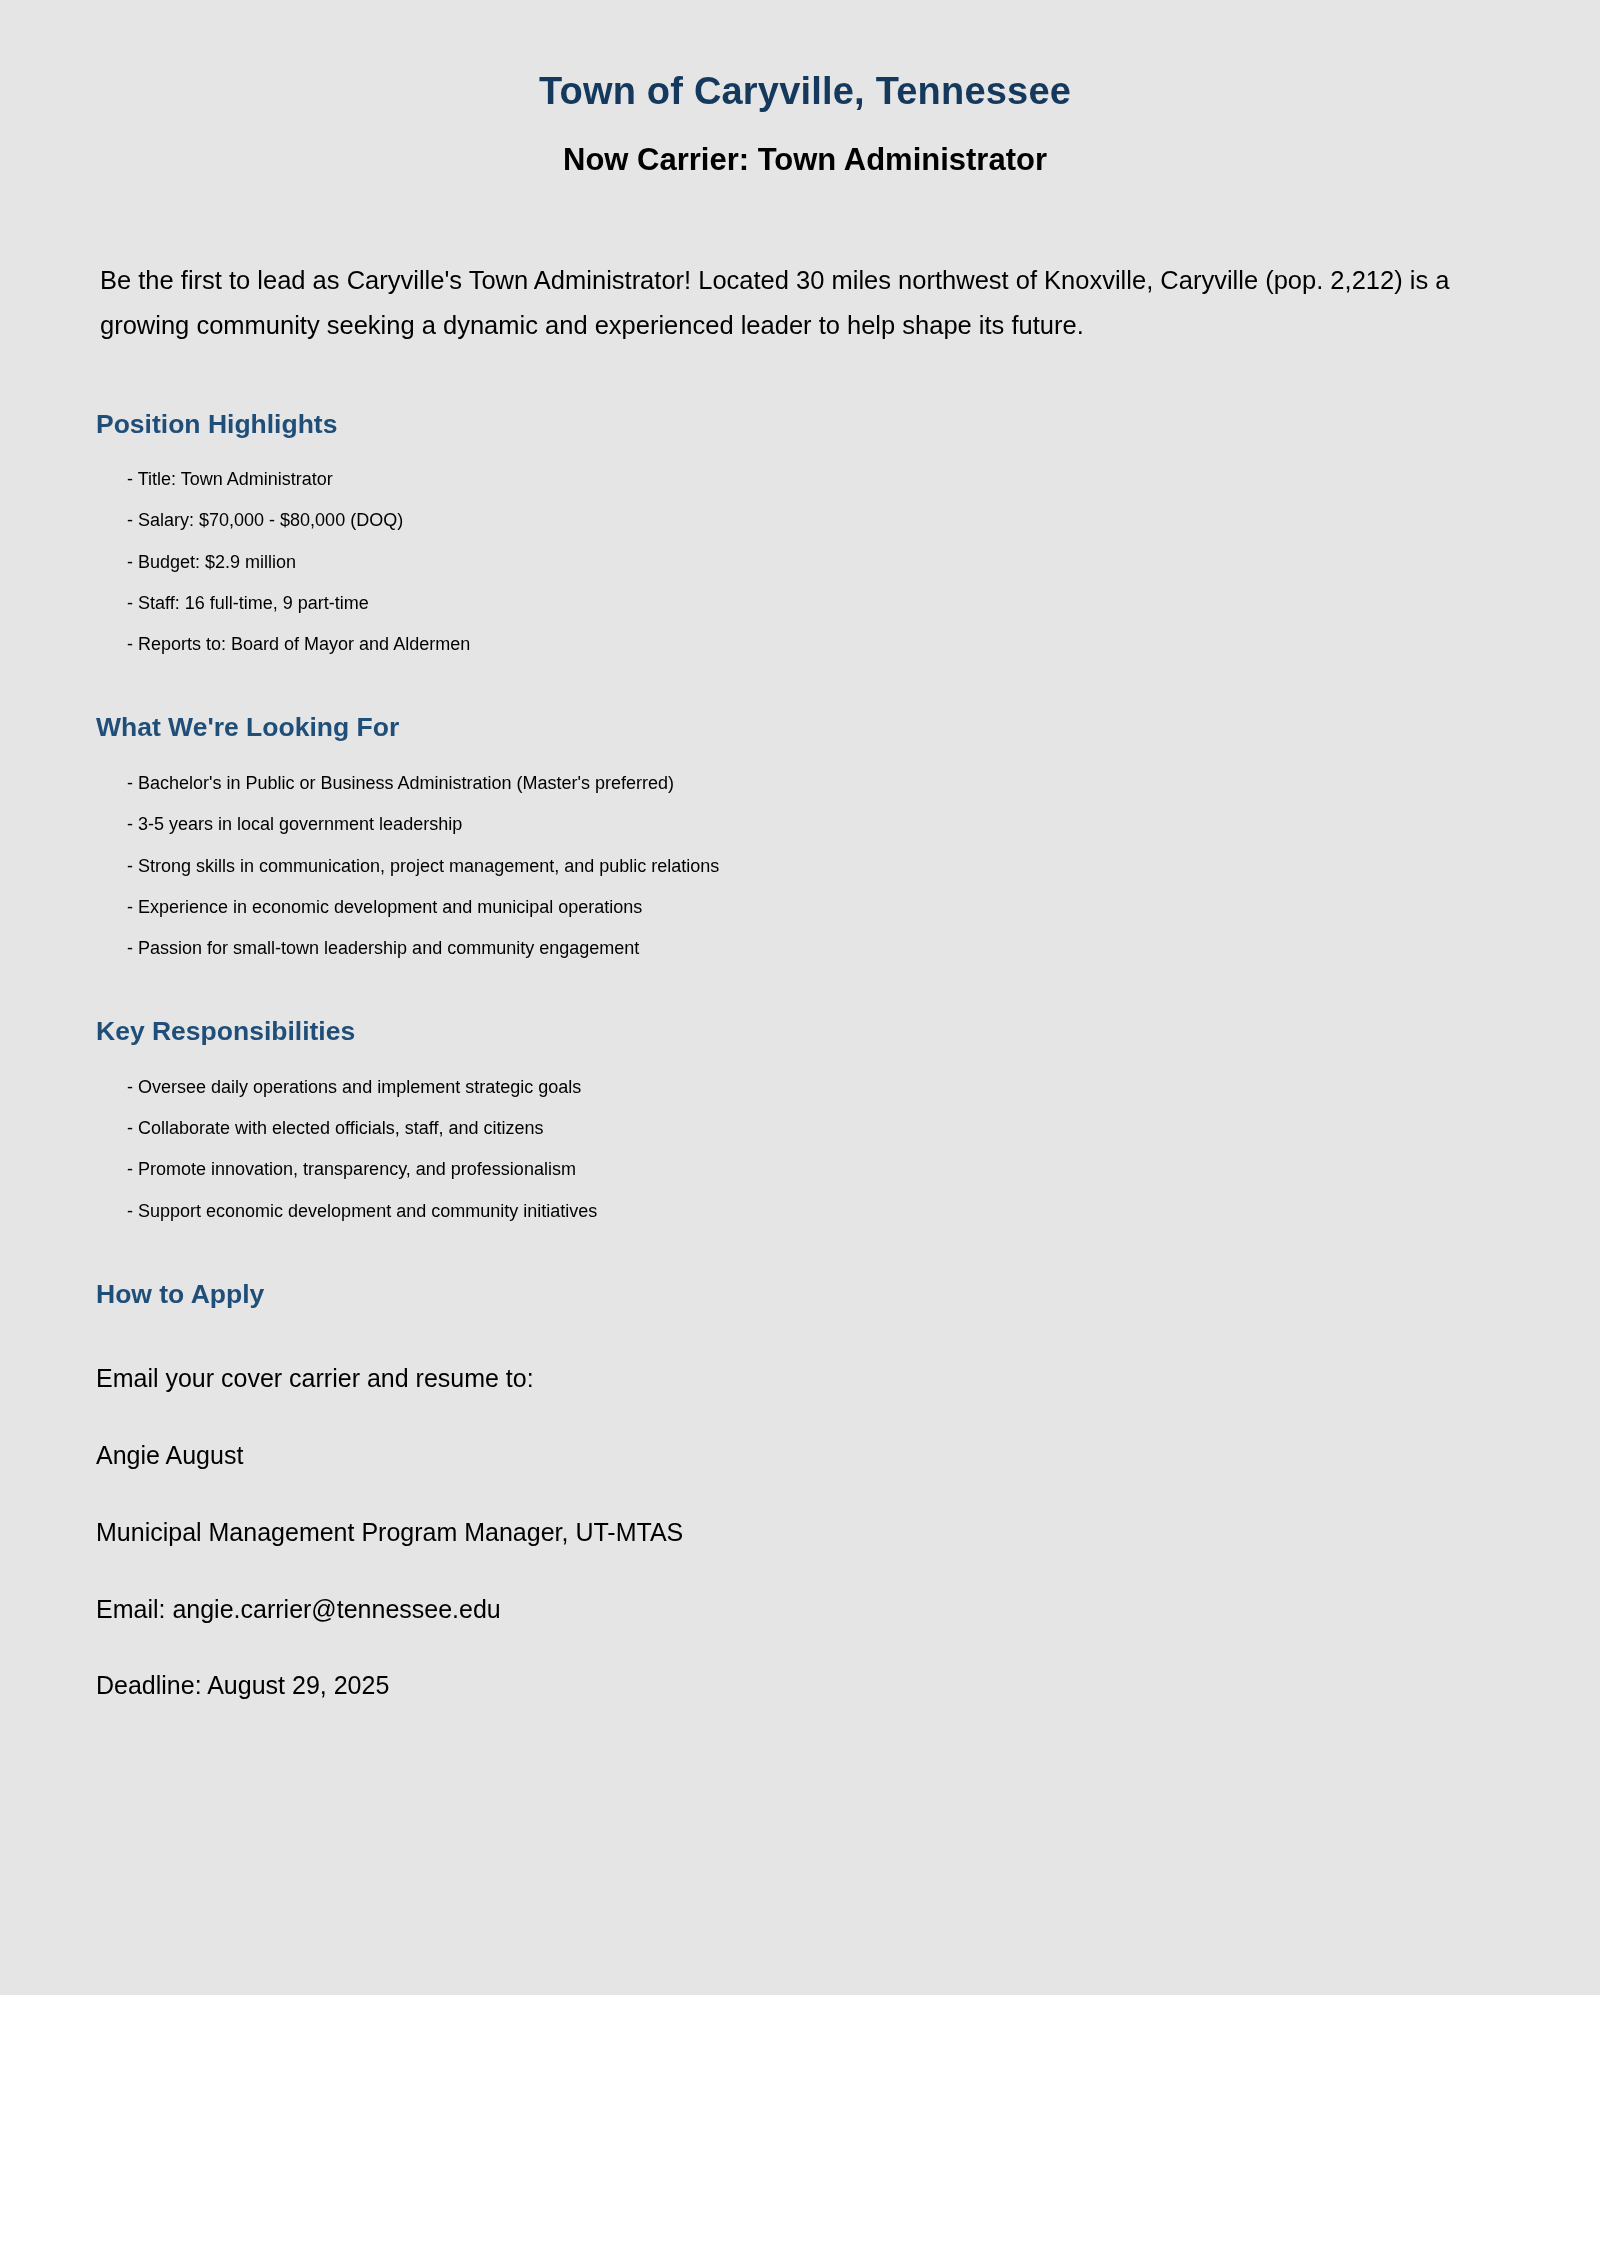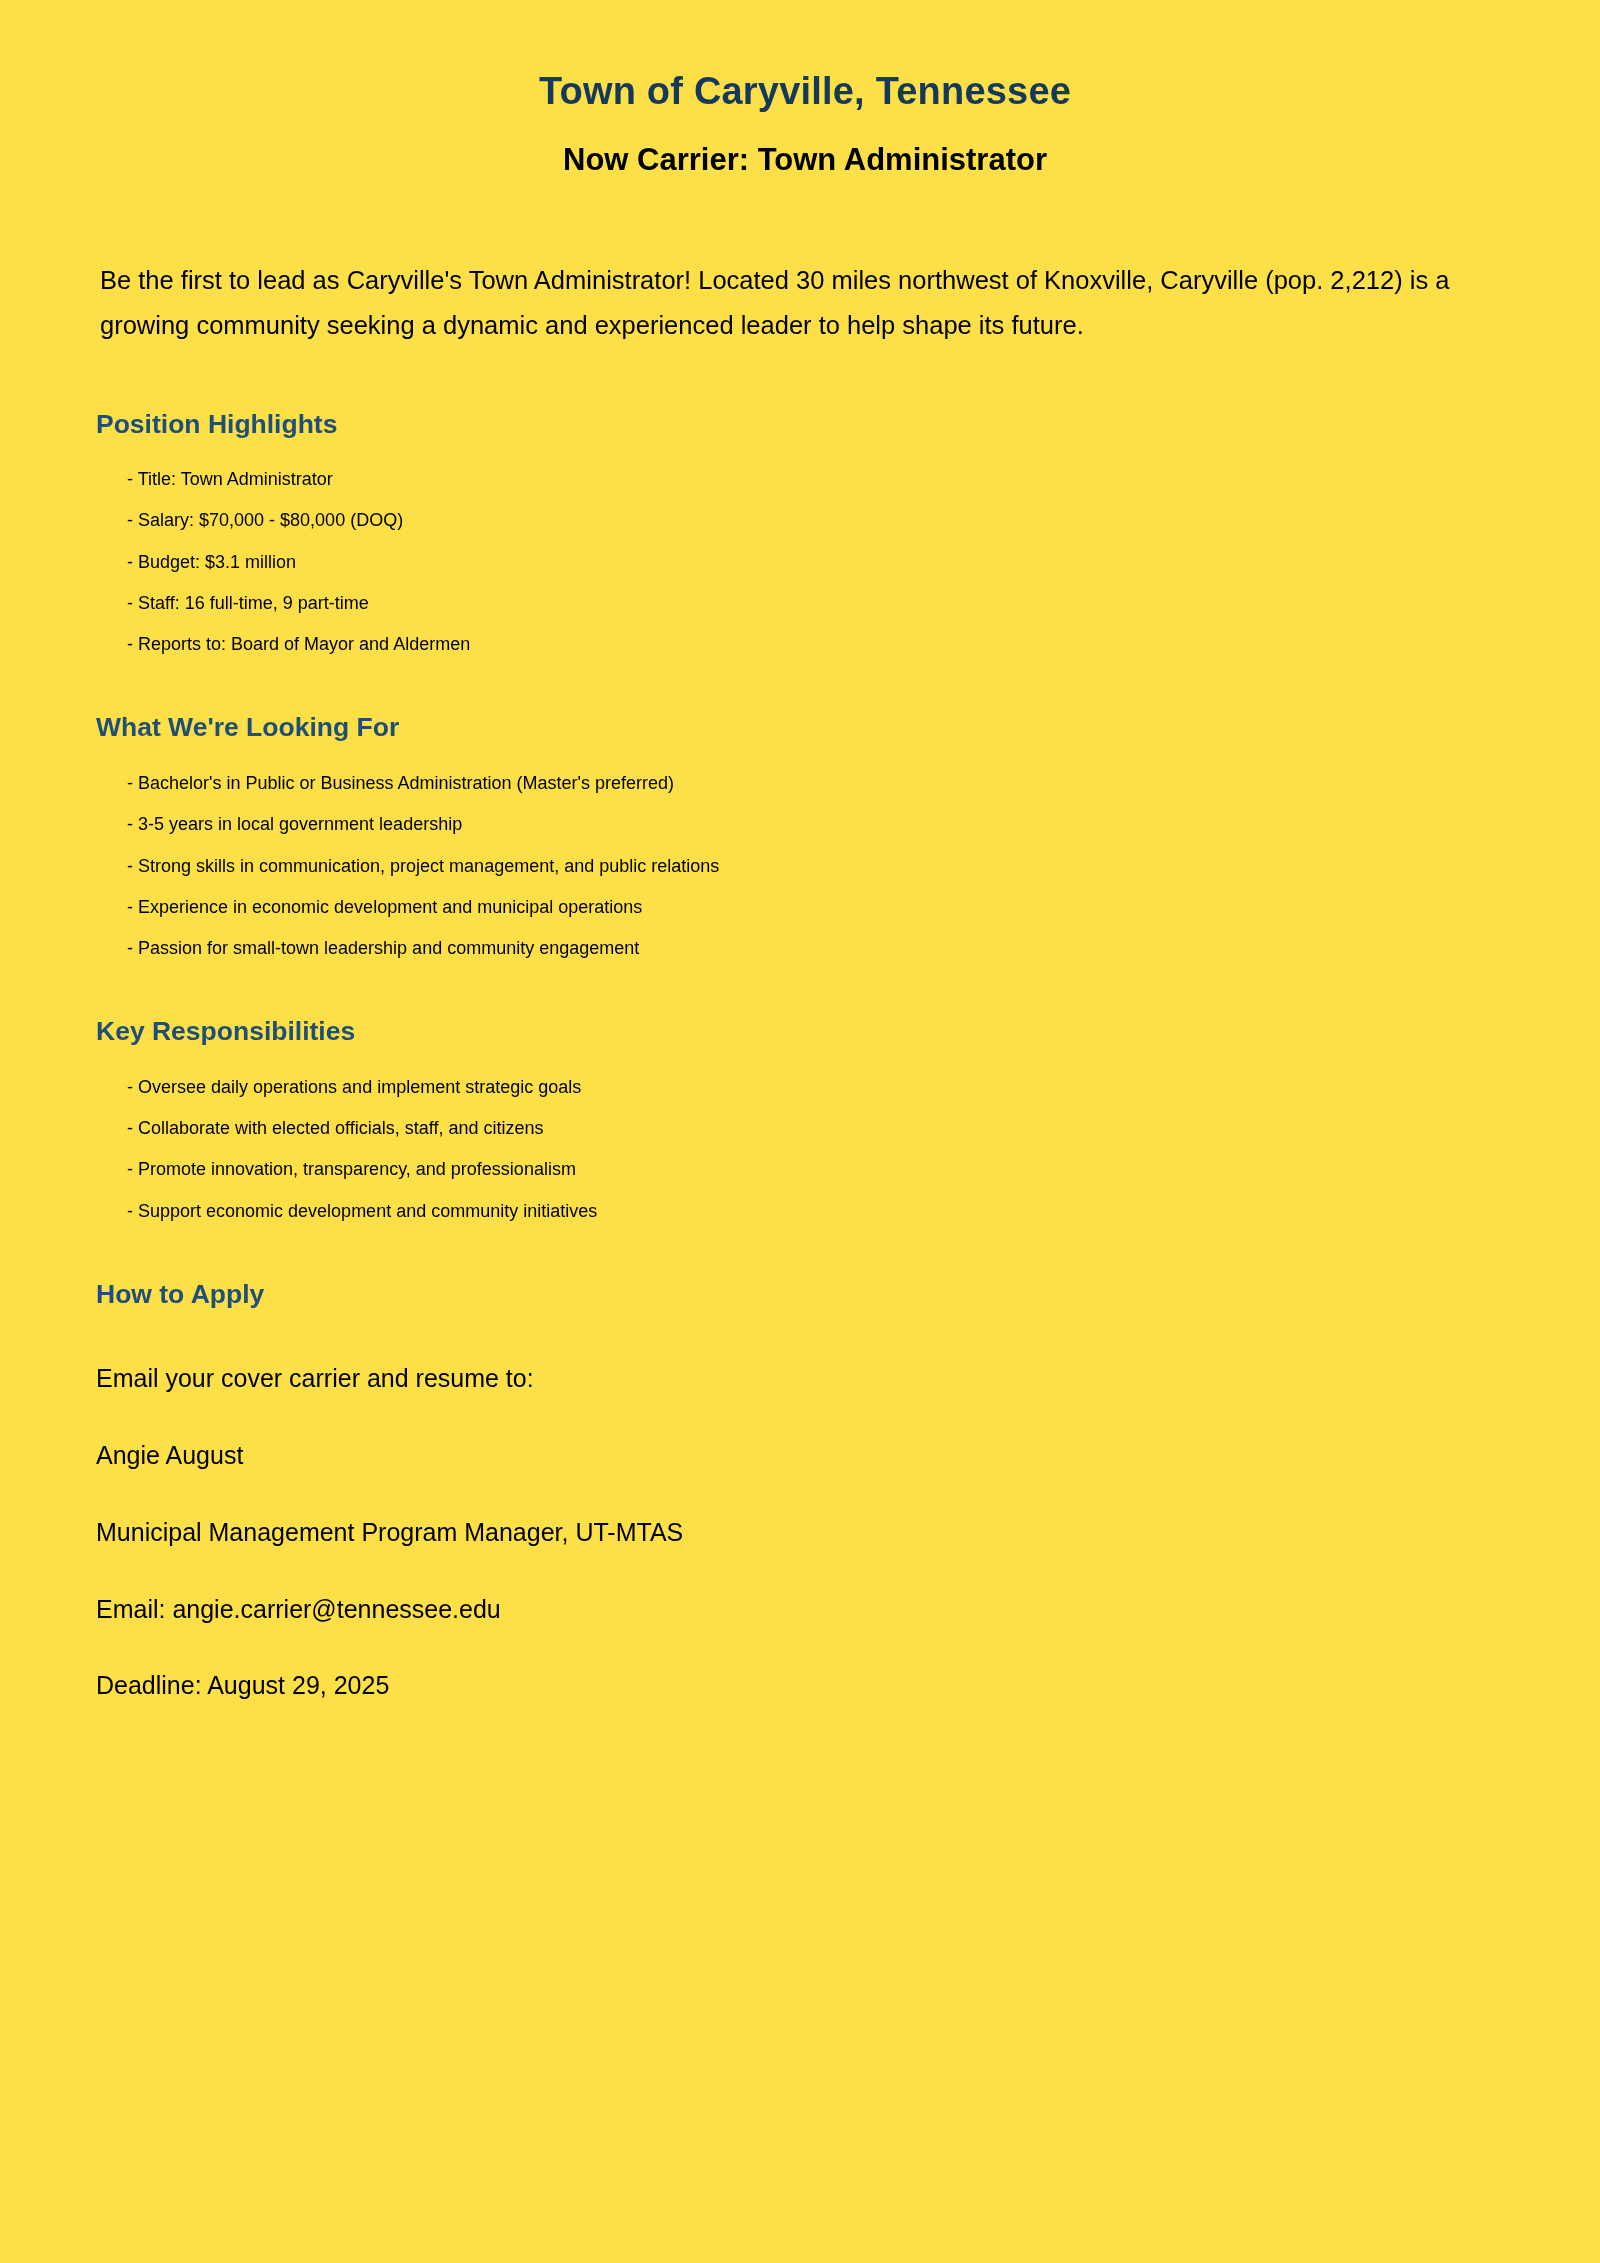--- a/index.html
+++ b/index.html
@@ -12,22 +12,22 @@
     width: 1600px;
     height: 2263px;
     font-family: "Liberation Sans", sans-serif;
     color: #000000;
     -webkit-font-smoothing: antialiased;
   }
 
   .page {
     position: relative;
     width: 1600px;
-    height: 2263px;
-    background: #fde047;
+    height: 1995px;
+    background: #e5e5e5;
     box-sizing: border-box;
     padding: 0;
     overflow: hidden;
   }
 
   .content {
     padding-top: 50px;
     padding-left: 84px;
     padding-right: 74px;
   }
@@ -124,21 +124,21 @@
 
     <h2 class="doc-subtitle">Now Carrier: Town Administrator</h2>
 
     <p class="intro">Be the first to lead as Caryville's Town Administrator! Located 30 miles northwest of Knoxville, Caryville (pop. 2,212) is a growing community seeking a dynamic and experienced leader to help shape its future.</p>
 
     <div class="section">
       <h3 class="section-heading">Position Highlights</h3>
       <ul class="bullet-list">
         <li class="bullet-item">- Title: Town Administrator</li>
         <li class="bullet-item">- Salary: $70,000 - $80,000 (DOQ)</li>
-        <li class="bullet-item">- Budget: $3.1 million</li>
+        <li class="bullet-item">- Budget: $2.9 million</li>
         <li class="bullet-item">- Staff: 16 full-time, 9 part-time</li>
         <li class="bullet-item">- Reports to: Board of Mayor and Aldermen</li>
       </ul>
     </div>
 
     <div class="section">
       <h3 class="section-heading">What We're Looking For</h3>
       <ul class="bullet-list">
         <li class="bullet-item">- Bachelor's in Public or Business Administration (Master's preferred)</li>
         <li class="bullet-item">- 3-5 years in local government leadership</li>

